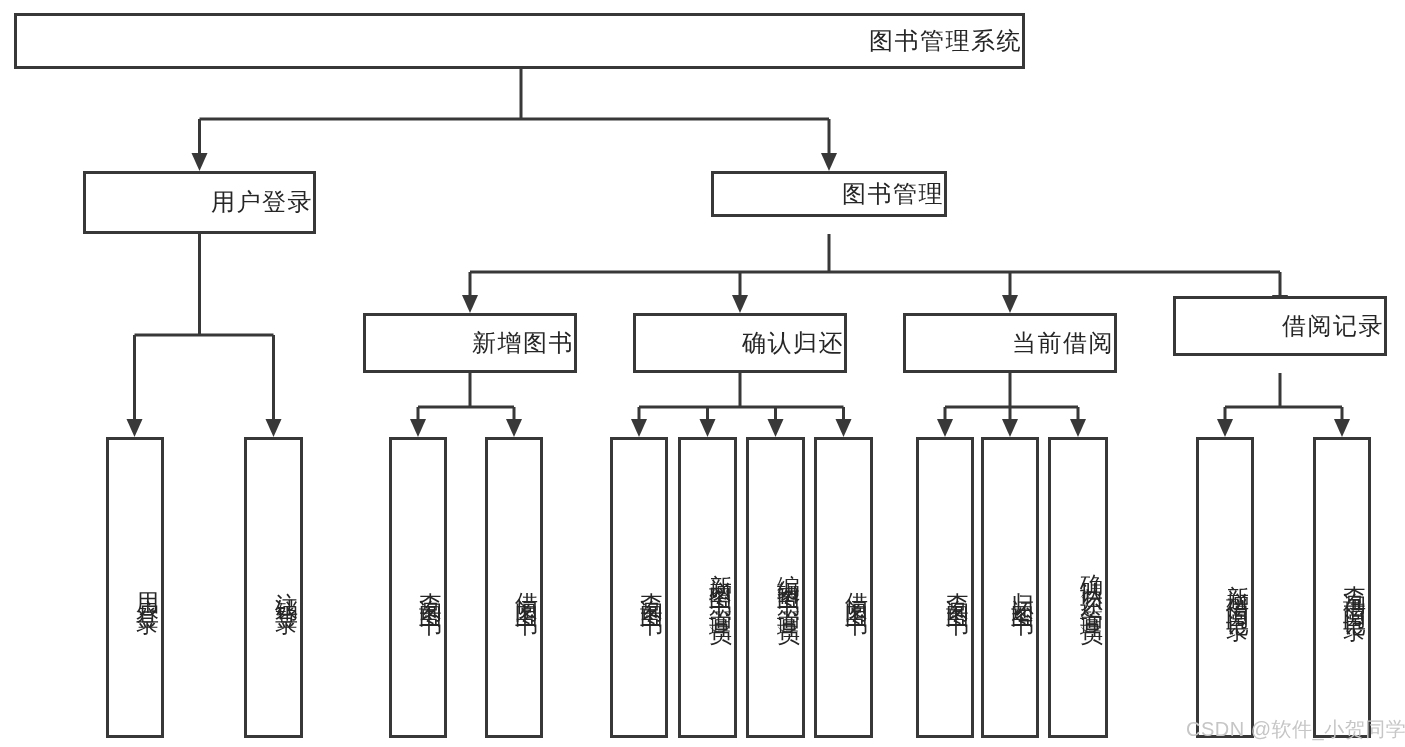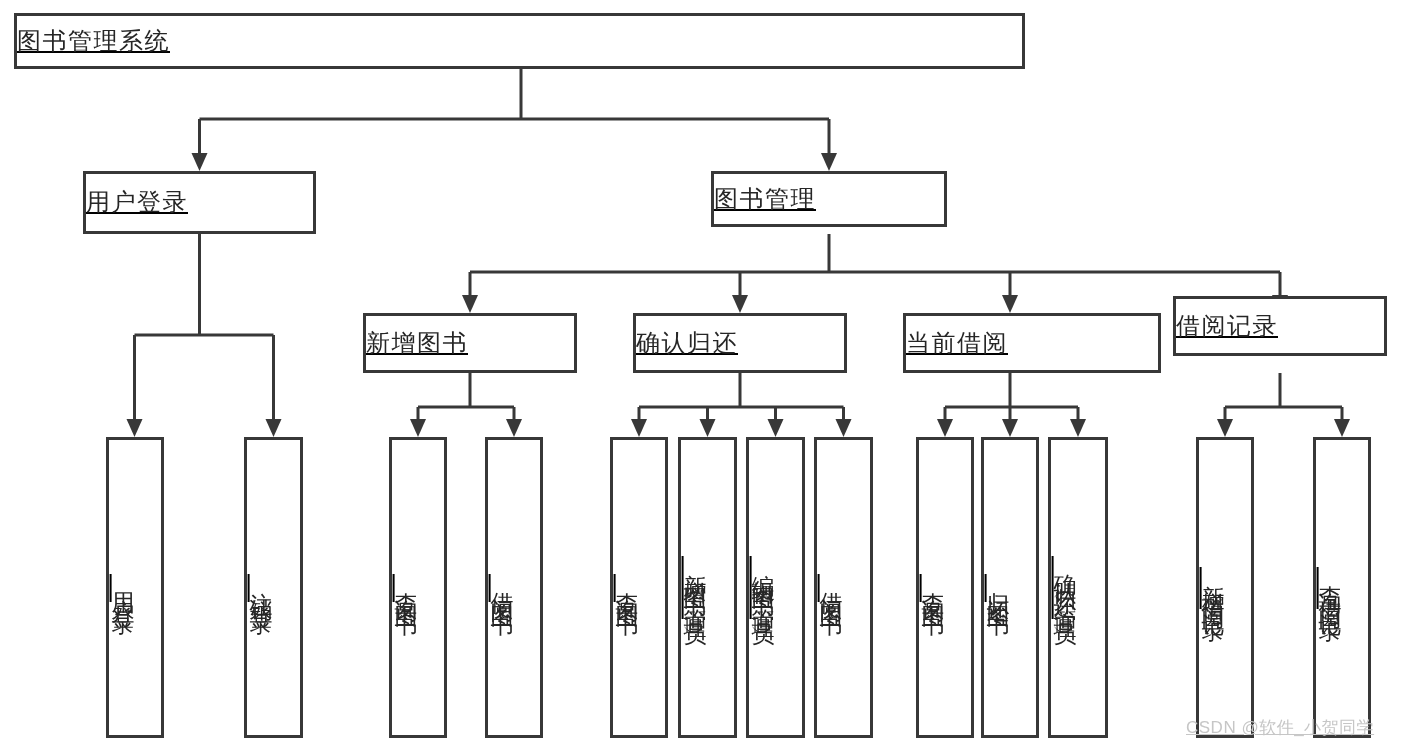--- a/index.html
+++ b/index.html
@@ -17,45 +17,44 @@
     overflow:hidden;
   }
   #wires{position:absolute;left:0;top:0;z-index:1;}
   #wires path{stroke:var(--line);stroke-width:3;fill:none;}
   #wires polygon{fill:var(--line);stroke:none;}
   .nbox{
     position:absolute;z-index:2;
     box-sizing:border-box;
     background:var(--background);
     border:3px solid var(--line);
-    display:flex;align-items:center;justify-content:flex-start;text-decoration:underline;
+    display:flex;align-items:center;justify-content:flex-end;
   }
   .lbl{
     color:var(--text);
     font-size:24px;
     letter-spacing:1.5px;
     white-space:nowrap;
     line-height:1.1;
   }
   .lbl.v{
     writing-mode:vertical-rl;
     text-orientation:mixed;
     font-size:23px;
     letter-spacing:7px;
     line-height:1.2;
     white-space:normal;
   }
   #watermark{
     position:absolute;z-index:10;
     left:1186px;top:716px;
-    font-size:17px;
+    font-size:20px;
     letter-spacing:0.5px;
     color:var(--watermark);
     white-space:nowrap;
-    text-decoration:underline;
   }
 </style>
 </head>
 <body>
 
 <div id="stage">
 
   <svg id="wires" width="1405" height="747" viewBox="0 0 1405 747">
 
     <g>
@@ -106,31 +105,31 @@
     </g>
   </svg>
 
   <div class="nbox" style="left:14px;top:13px;width:1011px;height:56px">
     <span class="lbl">图书管理系统</span>
   </div>
 
   <div class="nbox" style="left:83px;top:171px;width:233px;height:63px">
     <span class="lbl">用户登录</span>
   </div>
-  <div class="nbox" style="left:711px;top:171px;width:236px;height:56px">
+  <div class="nbox" style="left:711px;top:171px;width:236px;height:46px">
     <span class="lbl">图书管理</span>
   </div>
 
   <div class="nbox" style="left:363px;top:313px;width:214px;height:60px">
     <span class="lbl">新增图书</span>
   </div>
   <div class="nbox" style="left:633px;top:313px;width:214px;height:60px">
     <span class="lbl">确认归还</span>
   </div>
-  <div class="nbox" style="left:903px;top:313px;width:258px;height:60px">
+  <div class="nbox" style="left:903px;top:313px;width:214px;height:60px">
     <span class="lbl">当前借阅</span>
   </div>
   <div class="nbox" style="left:1173px;top:296px;width:214px;height:60px">
     <span class="lbl">借阅记录</span>
   </div>
 
   <div class="nbox" style="left:106px;top:437px;width:58px;height:301px">
     <span class="lbl v">用户登录</span>
   </div>
   <div class="nbox" style="left:244px;top:437px;width:59px;height:301px">

